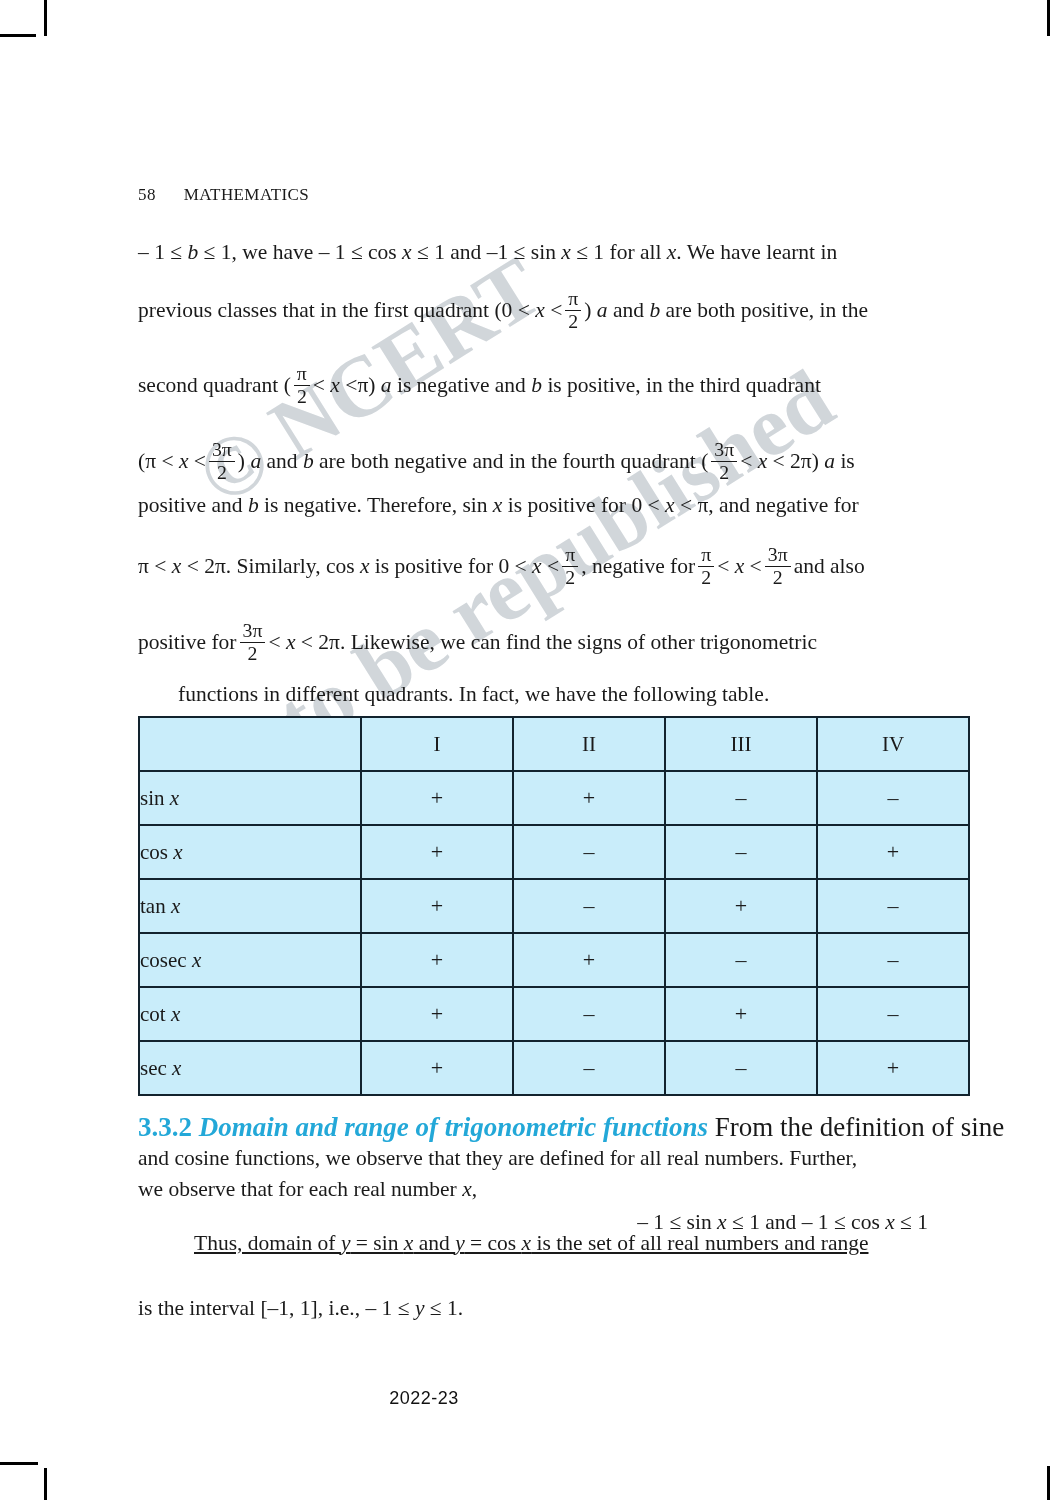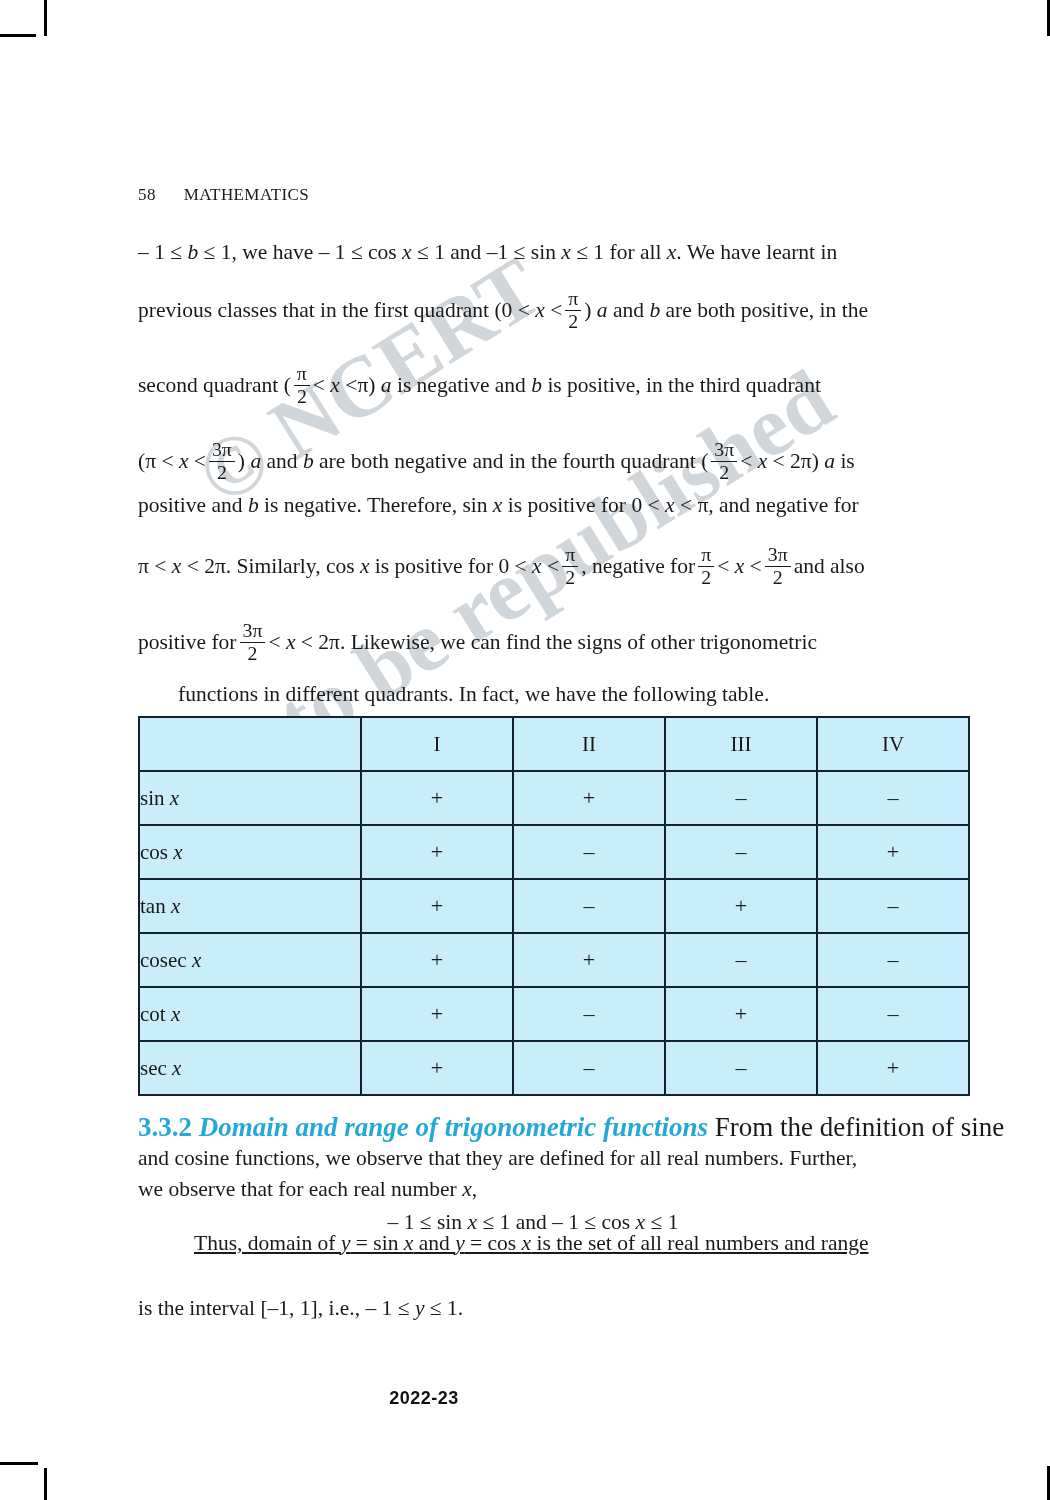--- a/index.html
+++ b/index.html
@@ -154,33 +154,33 @@
   .sec-title {
     color: #23a8d8;
     font-weight: bold;
     font-style: italic;
   }
 
   .display-eq {
     position: absolute;
     left: 138px;
     width: 790px;
-    text-align: center;
+    text-align: right;
     font-size: 21.5px;
   }
 
   .footer {
     position: absolute;
     left: 0;
     top: 1388px;
     width: 848px;
     text-align: center;
     font-family: "Liberation Sans", "DejaVu Sans", sans-serif;
     font-size: 18px;
-    font-weight: bold;
+    font-weight: normal;
     color: #111;
     letter-spacing: 0.5px;
   }
 </style>
 </head>
 <body>
 
 <div class="watermark">
   <div class="wm-text wm-a">© NCERT</div>
   <div class="wm-text wm-b">not to be republished</div>

